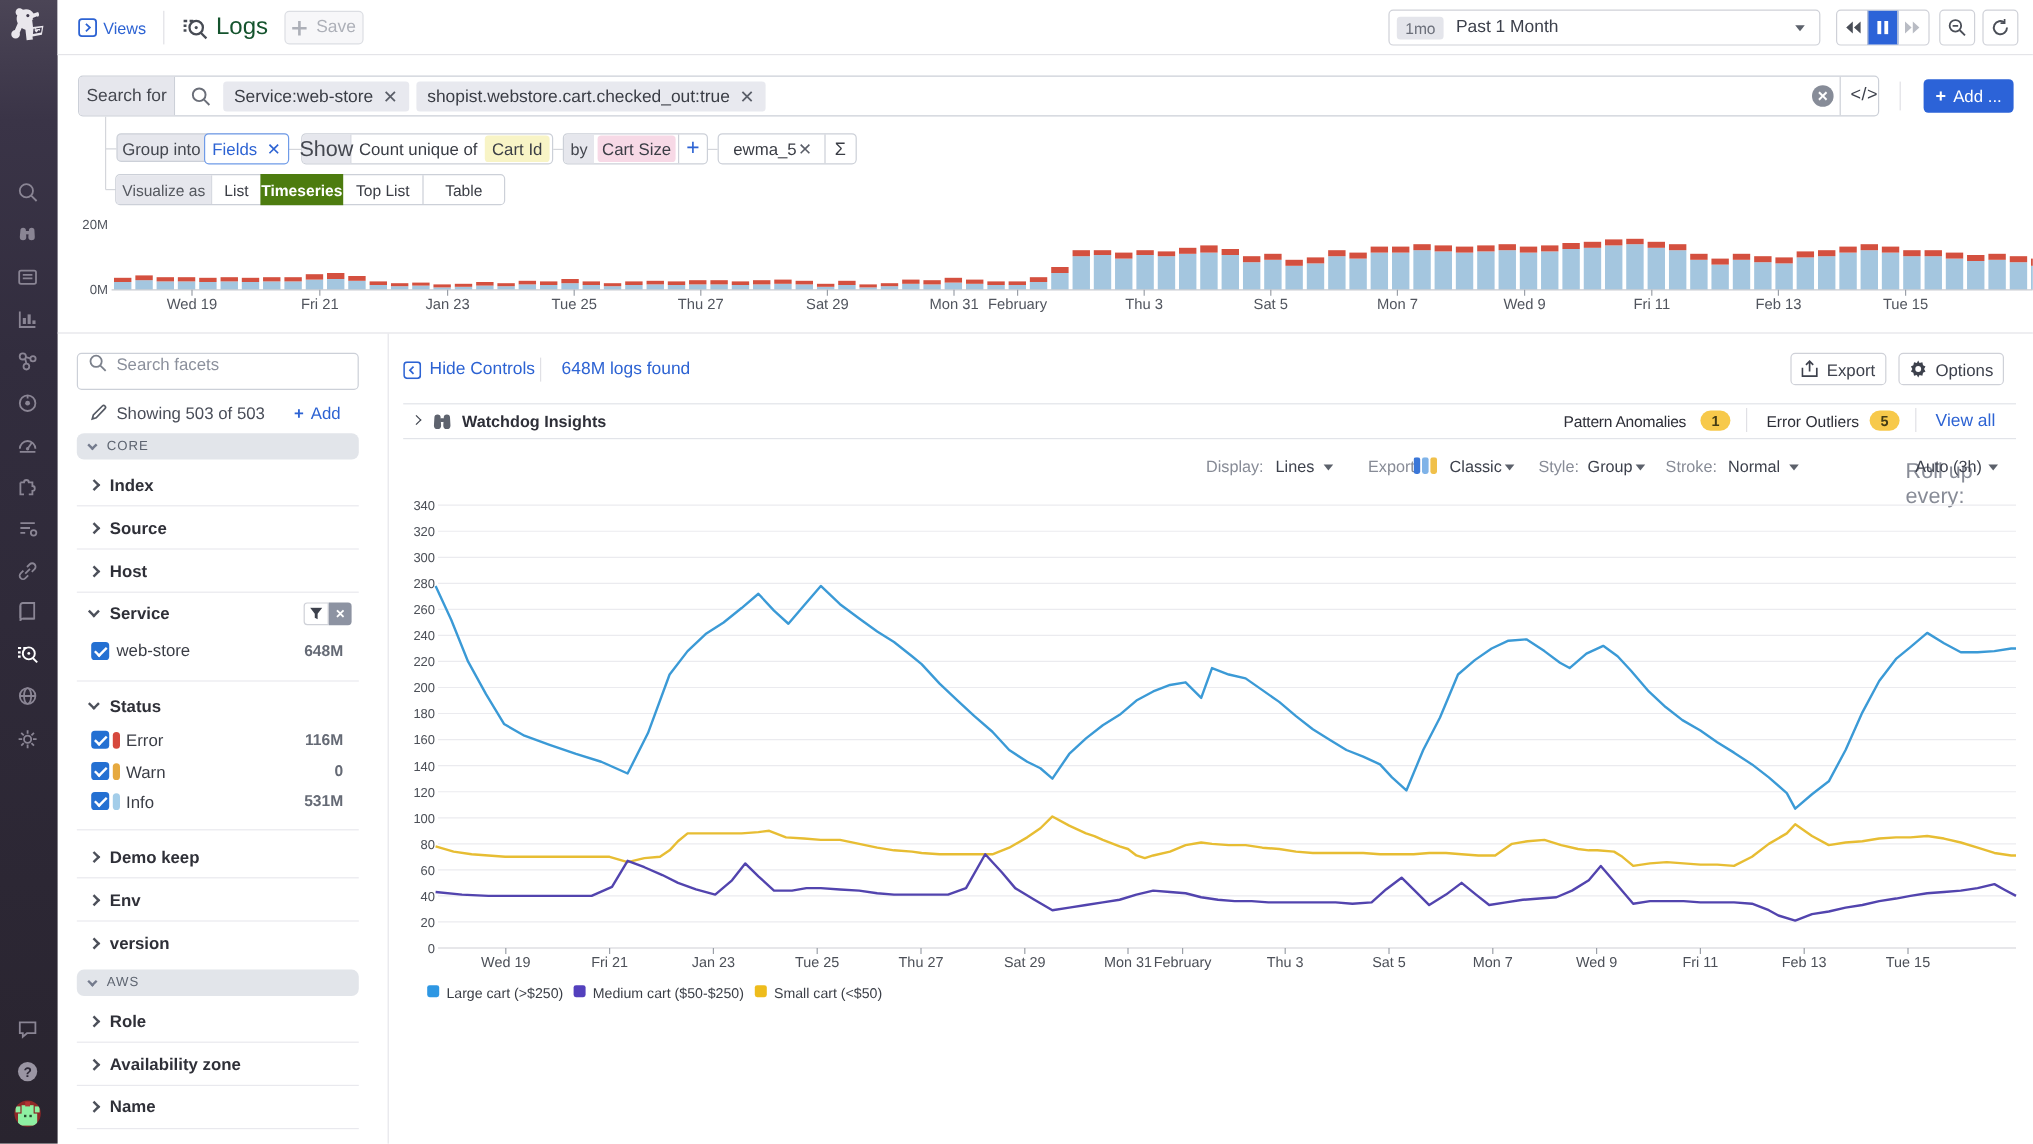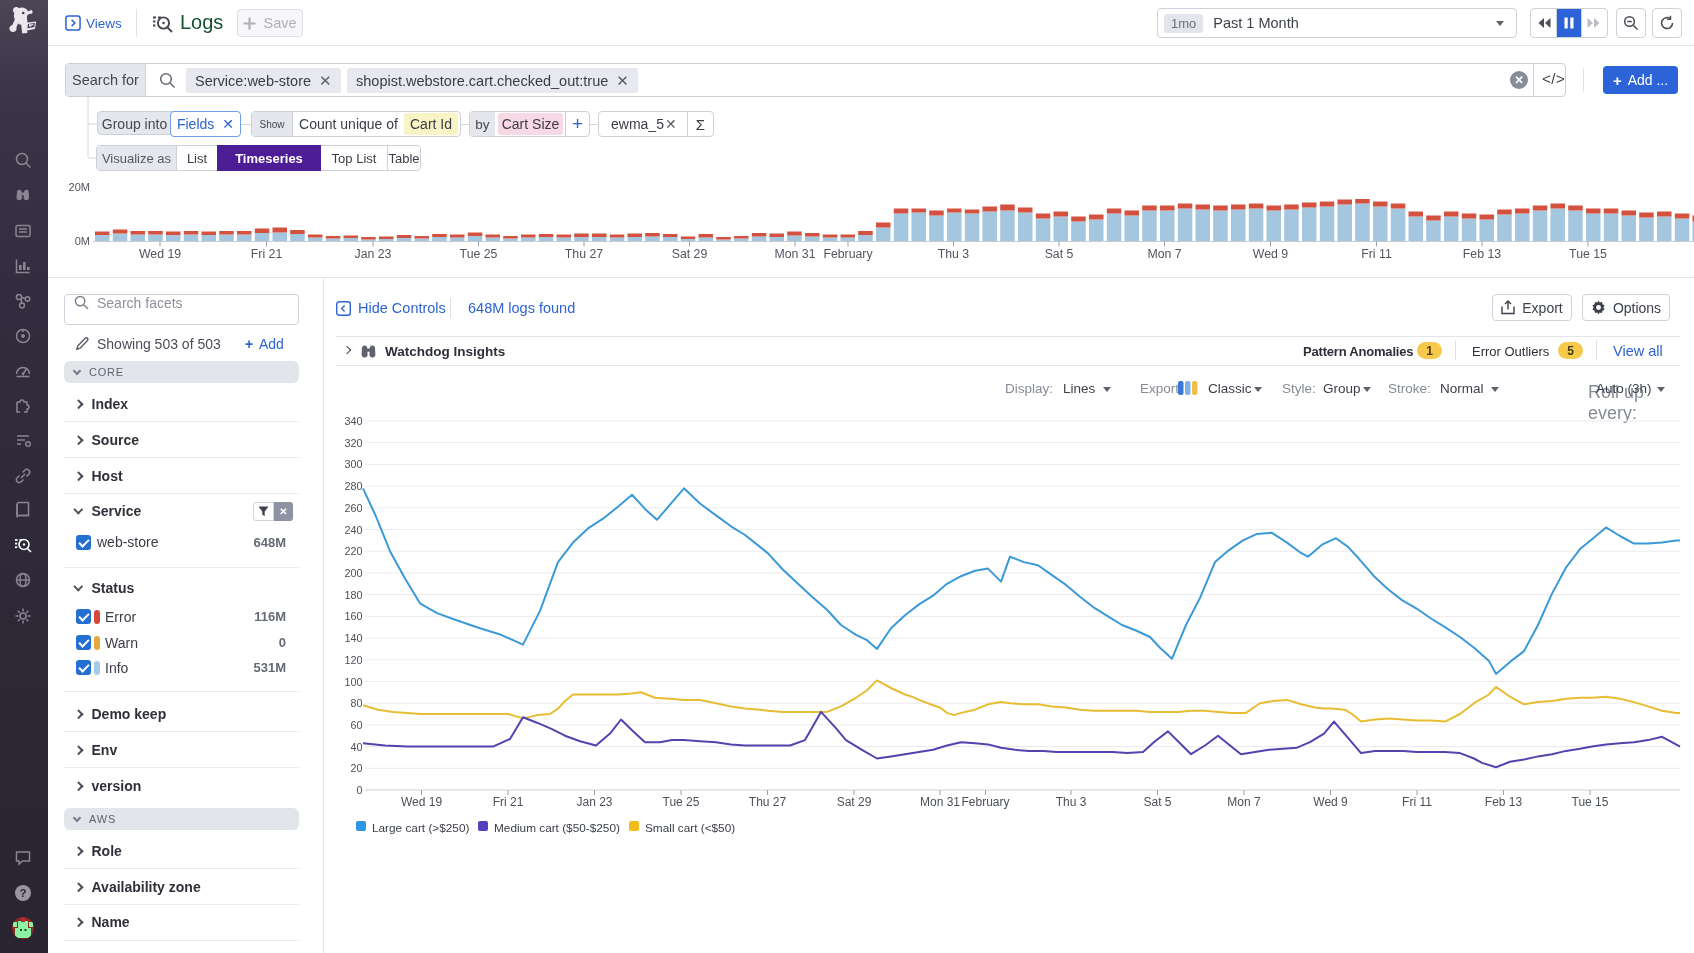--- a/index.html
+++ b/index.html
@@ -228,41 +228,41 @@
 <svg class="abs" style="left:85px;top:97px" width="16" height="62" fill="none" stroke="#d4d6db">
     <path d="M3 0 V61 M3 27 H12 M3 61 H12"></path>
   </svg>
 
 <div class="abs vdiv" style="left:240px;top:124px;width:11px;height:1px;background:#d4d6db"></div>
 <div class="abs" style="left:97px;top:111px;width:143px;height:24px;border:1px solid #ccd0d8;border-radius:4px;background:#e6e7ed">
  <div style="position:absolute;left:0;top:0;width:73px;height:24px;display:flex;align-items:center;justify-content:center;font-size:14px;color:#44474f">Group into</div>
  <div style="position:absolute;left:72px;top:-1px;width:71px;height:26px;display:flex;align-items:center;justify-content:center;border:1px solid #6f9be8;border-radius:4px;color:#2d63d3;font-size:14px;background:#fff">Fields<span style="margin-left:8px;font-size:14px">✕</span></div>
 </div>
 <div class="abs" style="left:251px;top:111px;width:210px;height:26px;border:1px solid #ccd0d8;border-radius:4px;background:#fff;display:flex;align-items:center">
- <div style="width:41px;height:24px;background:#e6e7ed;border-right:1px solid #ccd0d8;border-radius:3px 0 0 3px;display:flex;align-items:center;justify-content:center;font-size:10px;color:#44474f">Show</div>
+ <div style="width:41px;height:24px;background:#e6e7ed;border-right:1px solid #ccd0d8;border-radius:3px 0 0 3px;display:flex;align-items:center;justify-content:center;font-size:18px;color:#44474f">Show</div>
  <div style="width:111px;text-align:center;font-size:14px;color:#3a3d45">Count unique of</div>
  <div style="width:54px;height:22px;display:flex;align-items:center;justify-content:center;background:#f8f4c6;border-radius:3px;font-size:14px;color:#3a3d45">Cart Id</div>
 </div>
 <div class="abs vdiv" style="left:461px;top:124px;width:8px;height:1px;background:#d4d6db"></div>
 <div class="abs" style="left:469px;top:111px;width:121px;height:26px;border:1px solid #ccd0d8;border-radius:4px;background:#fff;display:flex;align-items:center">
  <div style="width:25px;height:24px;background:#e6e7ed;border-radius:3px 0 0 3px;display:flex;align-items:center;justify-content:center;font-size:13.5px;color:#44474f">by</div>
  <div style="width:65px;height:22px;display:flex;align-items:center;justify-content:center;background:#f7d9e6;border-radius:3px;margin:0 2px 0 3px;font-size:14px;color:#3a3d45">Cart Size</div>
  <div style="flex:1;height:24px;display:flex;align-items:center;justify-content:center;border-left:1px solid #ccd0d8;color:#2d63d3;font-size:19px;font-weight:300">+</div>
 </div>
 <div class="abs vdiv" style="left:590px;top:124px;width:8px;height:1px;background:#d4d6db"></div>
 <div class="abs" style="left:598px;top:111px;width:116px;height:26px;border:1px solid #ccd0d8;border-radius:4px;background:#fff;display:flex;align-items:center">
  <div style="width:66px;padding-left:12px;font-size:14px;color:#3a3d45">ewma_5</div>
  <span style="color:#5a5e68;font-size:14px;padding-right:10px">✕</span>
  <div style="flex:1;height:24px;display:flex;align-items:center;justify-content:center;border-left:1px solid #ccd0d8;color:#3a3d45;font-size:15px">Σ</div>
 </div>
 
 <div class="abs" style="left:96px;top:145px;width:325px;height:26px;border:1px solid #ccd0d8;border-radius:4px;background:#fff;display:flex;align-items:center">
  <div style="width:80px;height:24px;background:#e6e7ed;border-right:1px solid #ccd0d8;border-radius:3px 0 0 3px;display:flex;align-items:center;justify-content:center;font-size:13px;color:#55585f">Visualize as</div>
  <div style="width:40px;text-align:center;font-size:13px;color:#3a3d45">List</div>
- <div style="width:104px;height:26px;margin:-1px 0;display:flex;align-items:center;justify-content:center;background:#4c1d95;color:#fff;font-size:13px;font-weight:bold">Timeseries</div>
+ <div style="width:69px;height:26px;margin:-1px 0;display:flex;align-items:center;justify-content:center;background:#4d7c0f;color:#fff;font-size:13px;font-weight:bold">Timeseries</div>
  <div style="width:67px;height:24px;border-right:1px solid #ccd0d8;display:flex;align-items:center;justify-content:center;font-size:13px;color:#3a3d45">Top List</div>
  <div style="flex:1;text-align:center;font-size:13px;color:#3a3d45">Table</div>
 </div>
 
 <svg class="abs" style="left:48px;top:180px" width="1646" height="90" viewBox="0 0 1646 90">
 <text x="42" y="11" text-anchor="end" font-size="11" fill="#51555e">20M</text>
 <text x="42" y="65" text-anchor="end" font-size="11" fill="#51555e">0M</text>
 <rect x="47.0" y="55.0" width="14.5" height="6.5" fill="#a4c6df"></rect>
 <rect x="47.0" y="51.5" width="14.5" height="3.5" fill="#d4503f"></rect>
 <rect x="64.8" y="53.5" width="14.5" height="8.0" fill="#a4c6df"></rect>
@@ -560,21 +560,21 @@
     </svg>
  <span style="margin-left:7px;font-size:14px">Options</span>
 </div>
 <div class="abs" style="left:336px;top:336px;width:1344px;height:30px;border-top:1px solid #e2e4e9;border-bottom:1px solid #e2e4e9;background:#fff"></div>
 <span class="chev chev-r abs" style="left:344px;top:347px;width:6px;height:6px;border-width:1.8px;border-color:#3d414c"></span>
 <svg class="abs" style="left:360px;top:343px" width="17" height="16" viewBox="0 0 17 16" fill="#5e636e">
     <path d="M2 5 a2.6 2.6 0 0 1 5.2 0 l0.4 6.5 a3 3 0 0 1-6 0 Z M9.8 5 a2.6 2.6 0 0 1 5.2 0 l0.4 6.5 a3 3 0 0 1-6 0 Z"></path>
     <rect x="6.8" y="5.5" width="3.4" height="3.2" rx="0.6"></rect>
   </svg>
 <span class="abs" style="left:385px;top:344px;font-size:13.5px;font-weight:bold;color:#2e2f38">Watchdog Insights</span>
-<span class="abs" style="left:1303px;top:344px;font-size:13px;letter-spacing:-0.2px;font-weight:bold;color:#2e2f38">Pattern Anomalies</span>
+<span class="abs" style="left:1303px;top:344px;font-size:13px;letter-spacing:-0.2px;font-weight:normal;color:#2e2f38">Pattern Anomalies</span>
 <div class="abs" style="left:1417px;top:342px;width:25px;height:17px;background:#f7c94b;border-radius:9px;font-size:12px;font-weight:bold;color:#443c14;display:flex;align-items:center;justify-content:center">1</div>
 <div class="vdiv" style="left:1455px;top:340px;height:20px"></div>
 <span class="abs" style="left:1472px;top:344px;font-size:13px;font-weight:normal;color:#2e2f38">Error Outliers</span>
 <div class="abs" style="left:1558px;top:342px;width:25px;height:17px;background:#f7c94b;border-radius:9px;font-size:12px;font-weight:bold;color:#443c14;display:flex;align-items:center;justify-content:center">5</div>
 <div class="vdiv" style="left:1596px;top:340px;height:20px"></div>
 <span class="abs blue" style="left:1613px;top:343px;font-size:14.5px">View all</span>
 
 <div id="disprow">
     <span class="abs glabel" style="left:1005px;top:381px">Display:</span>
     <span class="abs gval" style="left:1063px;top:381px">Lines</span>

